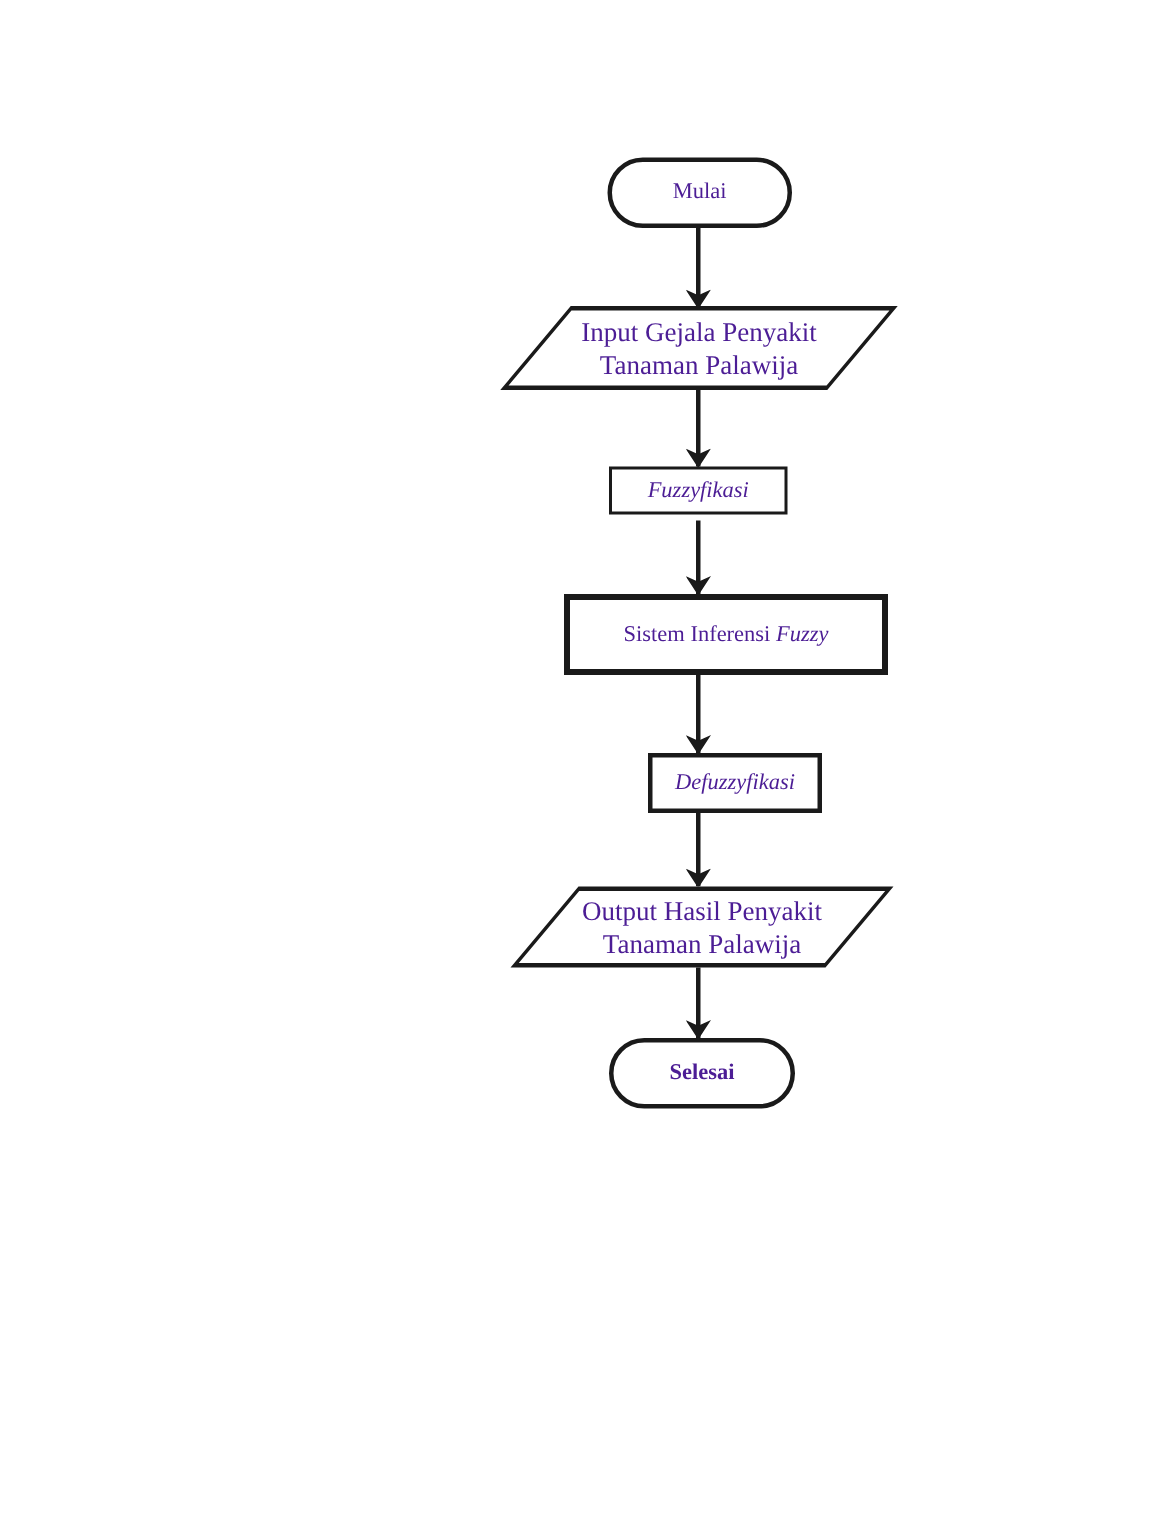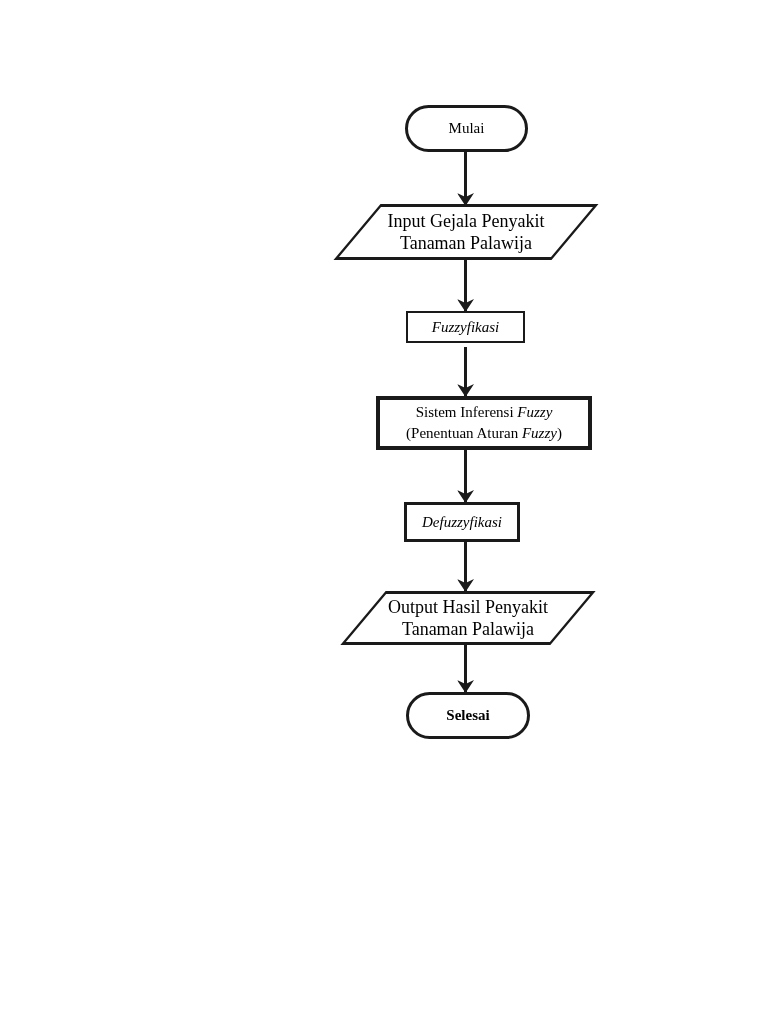--- a/index.html
+++ b/index.html
@@ -65,21 +65,21 @@
     width: 17px;
     height: 13px;
     background: var(--stroke);
     clip-path: polygon(0 0, 50% 100%, 100% 0, 50% 30%);
   }
   .italic, i { font-style: italic; }
 </style>
 </head>
 <body>
 
-<div class="canvas" style="--stroke: #1a1a1a; color: #000000; background: rgb(255, 255, 255);">
+<div class="canvas" style="--stroke: #1a1a1a; color: #4c1d95; background: rgb(255, 255, 255);">
 
   <div class="node terminator" style="left:405px; top:105px; width:123px; height:47px;">
     <span>Mulai</span>
   </div>
 
   <div class="arrow" style="left:464px; top:152px; height:53px;"></div>
 
   <div class="para-shape" style="left:357px; top:204px; width:218px; height:56px;"></div>
   <div class="para-label" style="left:357px; top:204px; width:218px; height:56px;">
     <span>Input Gejala Penyakit</span>
@@ -89,26 +89,25 @@
   <div class="arrow" style="left:464px; top:260px; height:51px;"></div>
 
   <div class="node process thin" style="left:406px; top:311px; width:119px; height:32px;">
     <span class="italic">Fuzzyfikasi</span>
   </div>
 
   <div class="arrow" style="left:464px; top:347px; height:49px;"></div>
 
   <div class="node process thick" style="left:376px; top:396px; width:216px; height:54px;">
     <span><span>Sistem Inferensi </span><i>Fuzzy</i></span>
-    <span><span>(Penentuan Aturan </span><i>Fuzzy</i><span>)</span></span>
   </div>
 
   <div class="arrow" style="left:464px; top:450px; height:52px;"></div>
 
-  <div class="node process" style="left:404px; top:502px; width:116px; height:40px;">
+  <div class="node process" style="left:432px; top:502px; width:116px; height:40px;">
     <span class="italic">Defuzzyfikasi</span>
   </div>
 
   <div class="arrow" style="left:464px; top:542px; height:49px;"></div>
 
   <div class="para-shape" style="left:363px; top:591px; width:210px; height:54px;"></div>
   <div class="para-label" style="left:363px; top:591px; width:210px; height:54px;">
     <span>Output Hasil Penyakit</span>
     <span>Tanaman Palawija</span>
   </div>

